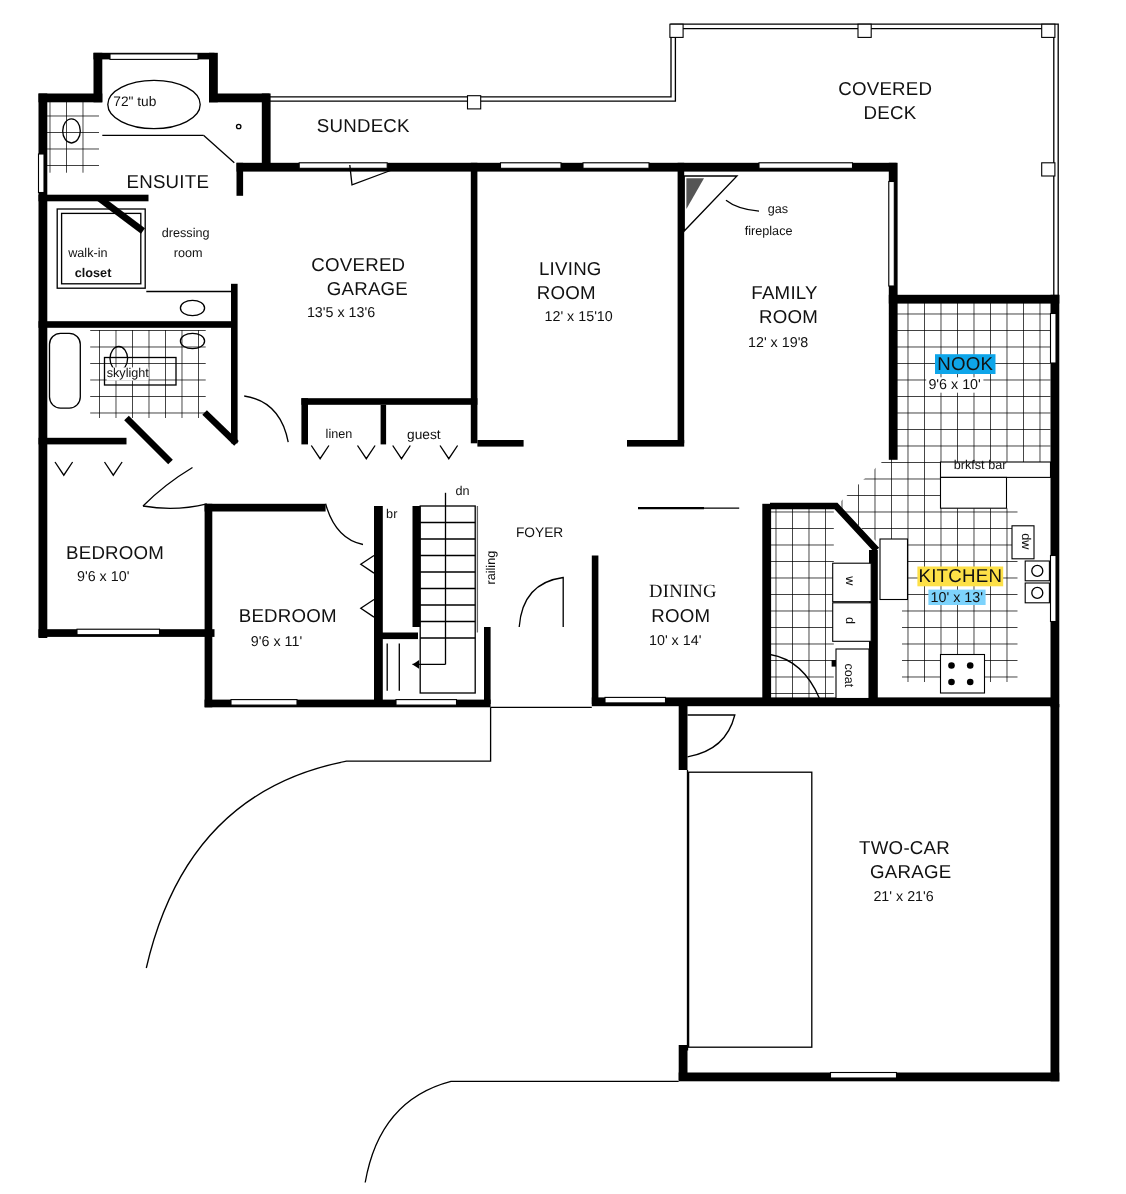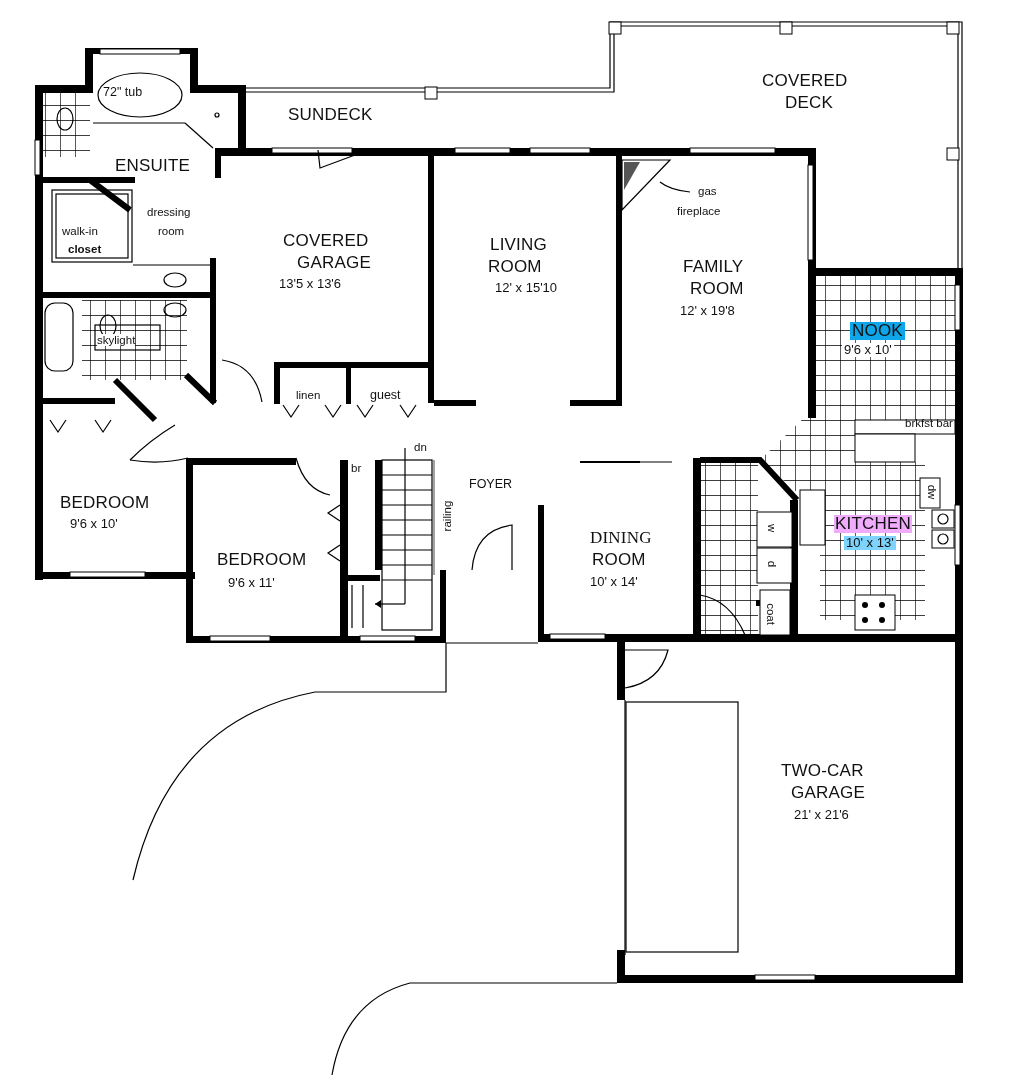--- a/index.html
+++ b/index.html
@@ -229,38 +229,38 @@
 <div class="lbl big" style="left:690px;top:280px;">ROOM</div>
 <div class="lbl dim" style="left:680px;top:304px;">12' x 19'8</div>
 
 <div class="lbl big" style="left:850px;top:322px;background:#0ea5e9;padding:0 2px;">NOOK</div>
 <div class="lbl dim" style="left:842px;top:343px;background:#fff;padding:0 2px;">9'6 x 10'</div>
 
 <div class="lbl xs" style="left:97px;top:334px;background:#fff;">skylight</div>
 <div class="lbl xs" style="left:296px;top:389px;">linen</div>
 <div class="lbl sm" style="left:370px;top:389px;">guest</div>
 
-<div class="lbl xs" style="left:905px;top:417px;">brkfst bar</div>
+<div class="lbl xs" style="left:867px;top:417px;">brkfst bar</div>
 
 <div class="lbl xs" style="left:414px;top:441px;text-align:right;">dn</div>
 <div class="lbl xs" style="left:351px;top:462px;background:#fff;">br</div>
 <div class="lbl sm" style="left:469px;top:478px;">FOYER</div>
 <div class="lbl xs" style="left:432px;top:510px;transform:rotate(-90deg);transform-origin:center;">railing</div>
 
 <div class="lbl big" style="left:60px;top:494px;">BEDROOM</div>
 <div class="lbl dim" style="left:70px;top:517px;">9'6 x 10'</div>
 
 <div class="lbl big" style="left:217px;top:551px;">BEDROOM</div>
 <div class="lbl dim" style="left:228px;top:576px;">9'6 x 11'</div>
 
 <div class="lbl big" style="left:590px;top:529px;font-family:Liberation Serif, serif;">DINING</div>
 <div class="lbl big" style="left:592px;top:551px;">ROOM</div>
 <div class="lbl dim" style="left:590px;top:575px;">10' x 14'</div>
 
-<div class="lbl big" style="left:834px;top:515px;background:#f0abfc;padding:0 1px;text-align:center;">KITCHEN</div>
+<div class="lbl big" style="left:834px;top:515px;background:#fde047;padding:0 1px;text-align:center;">KITCHEN</div>
 <div class="lbl dim" style="left:844px;top:536px;background:#7dd3fc;padding:0 2px;">10' x 13'</div>
 
 <div class="lbl xs" style="left:925px;top:486px;transform:rotate(90deg);">dw</div>
 <div class="lbl xs" style="left:768px;top:522px;transform:rotate(90deg);">w</div>
 <div class="lbl xs" style="left:769px;top:558px;transform:rotate(90deg);">d</div>
 <div class="lbl xs" style="left:760px;top:608px;transform:rotate(90deg);">coat</div>
 
 <div class="lbl big" style="left:781px;top:762px;">TWO-CAR</div>
 <div class="lbl big" style="left:791px;top:784px;">GARAGE</div>
 <div class="lbl dim" style="left:794px;top:808px;">21' x 21'6</div>

